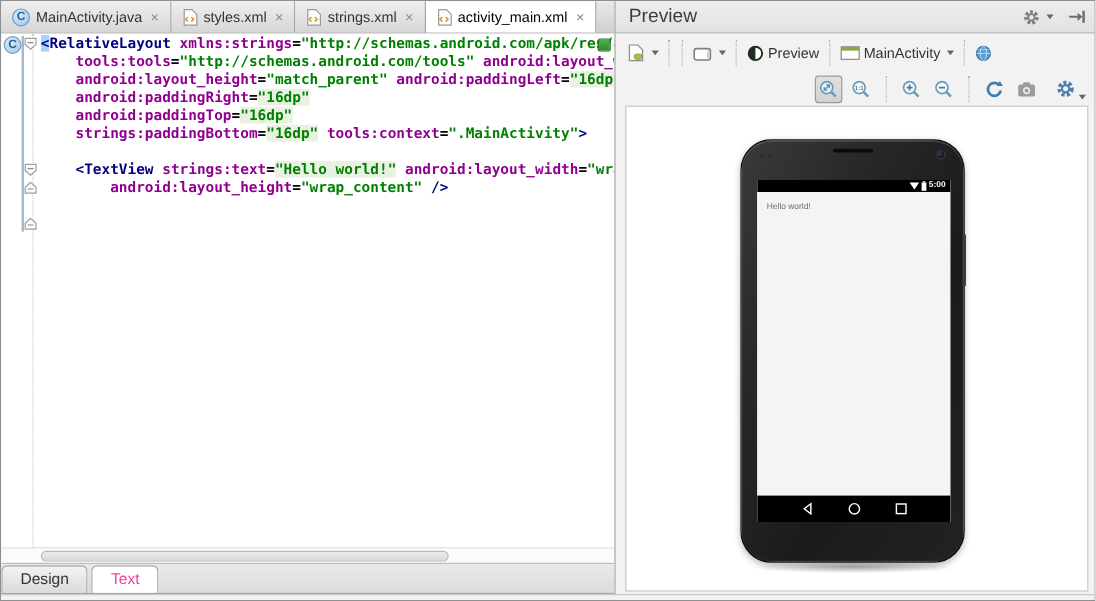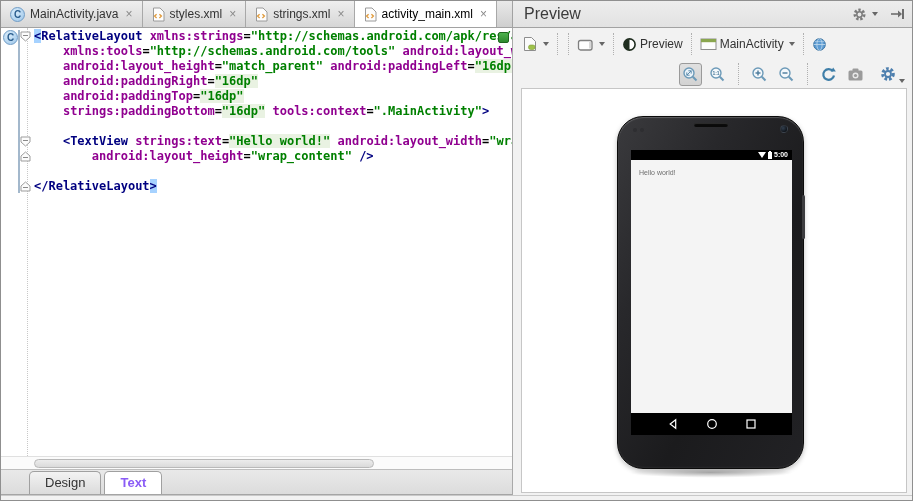--- a/index.html
+++ b/index.html
@@ -41,24 +41,24 @@
     background:linear-gradient(#4db34d,#2f8a2f); border:1px solid #1e671e; }
 
   
   .hscroll { position:absolute; left:0; top:455px; width:511px; height:13px; background:#fbfbfb; border-top:1px solid #e0e0e0; }
   .hthumb { position:absolute; left:33px; top:2px; width:340px; height:9px; border-radius:5px;
     background:linear-gradient(#ececec,#dadada); border:1px solid #b9b9b9; }
 
   
   .mode-strip { position:absolute; left:0; top:468px; width:511px; height:26px;
     background:linear-gradient(#e9e9e9,#dcdcdc); border-top:1px solid #bdbdbd; border-bottom:1px solid #a5a5a5;
-    display:flex; align-items:flex-end; padding-left:28px; }
+    display:flex; align-items:flex-end; }
   .mode-tab { font-size:13px; color:#333; padding:3px 15px 4px; border:1px solid #a0a0a0; border-bottom:none;
     border-radius:5px 5px 0 0; background:linear-gradient(#f3f3f3,#dbdbdb); margin-right:3px; }
-  .mode-tab.active { background:#fff; font-weight:bold; color:#8b5cf6;margin-top:48px; }
+  .mode-tab.active { background:#fff; font-weight:normal; color:#ec4899;margin-top:48px; }
 
   .footer { position:absolute; left:0; top:494px; width:913px; height:7px; background:#f2f2f2; border-top:1px solid #c9c9c9; }
 
   
   .preview-pane { position:absolute; left:511px; top:27px; width:402px; height:467px; background:#f2f2f2; border-left:1px solid #a9a9a9; }
   .pv-toolbar1 { position:absolute; left:0; top:0; width:402px; height:32px; display:flex; align-items:center; padding:0 6px; }
   .pv-toolbar2 { position:absolute; left:0; top:32px; width:402px; height:28px; display:flex; align-items:center; justify-content:flex-end; padding-right:7px; gap:4px; }
   .tbtn { display:flex; align-items:center; gap:3px; padding:2px 3px; }
   .tlabel { font-size:12px; color:#333; }
   .sep { width:0; height:22px; border-left:1px dotted #b0b0b0; margin:0 5px; }
@@ -167,30 +167,29 @@
         <path d="M1 10 h9 v-5 l-4.5-4 -4.5 4 z" fill="#fcfcfc" stroke="#9d9d9d"></path>
         <line x1="3" y1="6.5" x2="8" y2="6.5" stroke="#8a8a8a"></line>
       </svg>
     <svg class="fold" style="top:153px" width="11" height="11">
         <path d="M1 10 h9 v-5 l-4.5-4 -4.5 4 z" fill="#fcfcfc" stroke="#9d9d9d"></path>
         <line x1="3" y1="6.5" x2="8" y2="6.5" stroke="#8a8a8a"></line>
       </svg>
 
     <div class="code">
         <div class="code-line"><span class="tag br">&lt;</span><span class="tag">RelativeLayout</span><span class="pl"> </span><span class="attr">xmlns:strings</span><span class="pl">=</span><span class="val">"http://schemas.android.com/apk/res/android"</span></div>
-        <div class="code-line"><span class="pl">    </span><span class="attr">xmlns:tools</span><span class="pl">=</span><span class="val">"http://schemas.android.com/tools"</span><span class="pl"> </span><span class="attr">android:layout_width</span></div>
+        <div class="code-line"><span class="pl">    </span><span class="attr">tools:tools</span><span class="pl">=</span><span class="val">"http://schemas.android.com/tools"</span><span class="pl"> </span><span class="attr">android:layout_width</span></div>
         <div class="code-line"><span class="pl">    </span><span class="attr">android:layout_height</span><span class="pl">=</span><span class="val">"match_parent"</span><span class="pl"> </span><span class="attr">android:paddingLeft</span><span class="pl">=</span><span class="vhl">"16dp"</span></div>
         <div class="code-line"><span class="pl">    </span><span class="attr">android:paddingRight</span><span class="pl">=</span><span class="vhl">"16dp"</span></div>
         <div class="code-line"><span class="pl">    </span><span class="attr">android:paddingTop</span><span class="pl">=</span><span class="vhl">"16dp"</span></div>
         <div class="code-line"><span class="pl">    </span><span class="attr">strings:paddingBottom</span><span class="pl">=</span><span class="vhl">"16dp"</span><span class="pl"> </span><span class="attr">tools:context</span><span class="pl">=</span><span class="val">".MainActivity"</span><span class="tag">&gt;</span></div>
         <div class="code-line"></div>
         <div class="code-line"><span class="pl">    </span><span class="tag">&lt;TextView</span><span class="pl"> </span><span class="attr">strings:text</span><span class="pl">=</span><span class="vhl">"Hello world!"</span><span class="pl"> </span><span class="attr">android:layout_width</span><span class="pl">=</span><span class="val">"wrap_content"</span></div>
         <div class="code-line"><span class="pl">        </span><span class="attr">android:layout_height</span><span class="pl">=</span><span class="val">"wrap_content"</span><span class="pl"> </span><span class="tag">/&gt;</span></div>
         <div class="code-line"></div>
-        <div class="code-line"><span class="tag">&lt;/RelativeLayout</span><span class="tag br">&gt;</span></div>
       </div>
     <div class="ok-square"></div>
   </div>
 
   <div class="hscroll">
     <div class="hthumb"></div>
   </div>
 
   <div class="mode-strip">
     <div class="mode-tab">Design</div>

